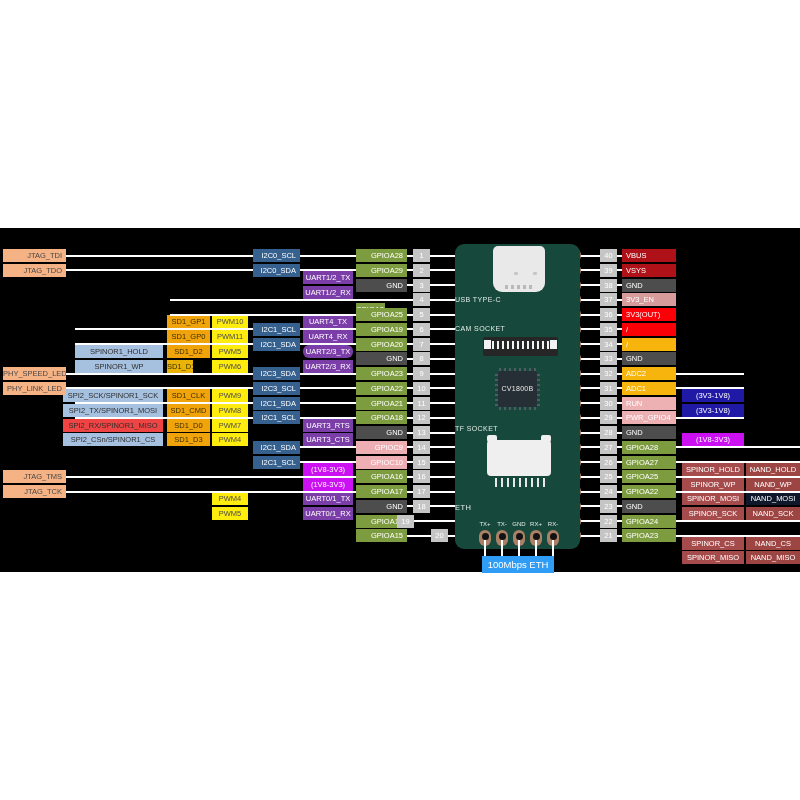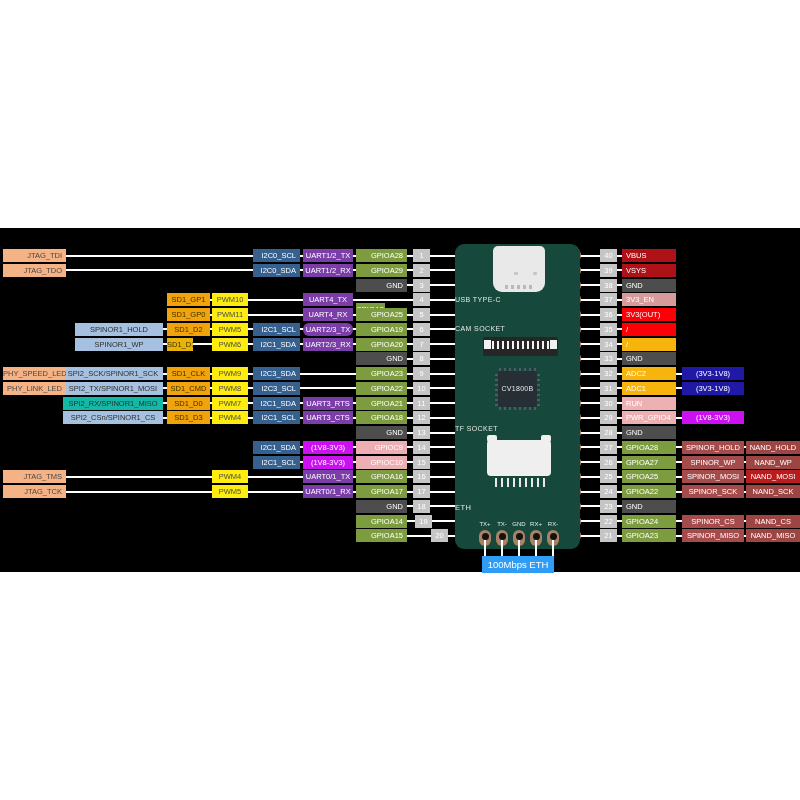--- a/index.html
+++ b/index.html
@@ -3,21 +3,21 @@
 <meta charset="utf-8">
 <style>
   html,body{margin:0;padding:0;background:#ffffff;width:800px;height:800px;overflow:hidden;}
   .page{position:relative;width:800px;height:800px;font-family:"Liberation Sans",sans-serif;}
   .band{position:absolute;left:0;top:228px;width:800px;height:344px;background:#000;}
   .wire{position:absolute;height:2px;background:#fff;}
   .vwire{position:absolute;width:2px;background:#fff;}
   .sig{position:absolute;height:13px;line-height:13px;font-size:7.5px;white-space:nowrap;overflow:hidden;box-sizing:border-box;}
   .sig.al-r{text-align:right;padding-right:4px;}
   .sig.al-l{text-align:left;padding-left:4px;}
-  .sig.al-c{text-align:center;}
+  .sig.al-c{text-align:center;margin-top:22px;}
   .pinbox{position:absolute;height:13px;line-height:13px;width:17px;font-size:7.5px;color:#fff;text-align:center;background:#C5C5C5;}
   .board{position:absolute;left:455px;top:16px;width:125px;height:305px;background:#16493B;border-radius:9px;}
   .pad{position:absolute;background:#AA8066;border-radius:6px;}
   .hole{position:absolute;background:#121212;border-radius:50%;width:7px;height:7px;}
   .silk{position:absolute;left:0;right:0;color:#E2EAE4;font-size:7px;letter-spacing:.4px;}
   .usb{position:absolute;left:38px;top:2px;width:52px;height:46px;background:#E9E9E9;border-radius:5px 5px 9px 9px;}
   .usb .dot{position:absolute;width:4px;height:3px;background:#C6C6C6;border-radius:1px;top:26px;}
   .usb .teeth{position:absolute;left:12px;right:12px;bottom:3px;height:4px;background:repeating-linear-gradient(90deg,#B9B9B9 0 3px,transparent 3px 6px);}
   .cam{position:absolute;left:28px;top:93px;width:75px;height:19px;background:#262626;border-radius:2px;}
   .cam .teeth{position:absolute;left:9px;right:9px;top:4px;height:8px;background:repeating-linear-gradient(90deg,#F2F2F2 0 2px,transparent 2px 5px);}
@@ -129,21 +129,21 @@
         <div class="pinbox" style="left: 413px; top: 153.75px;">10</div>
         <div class="pad" style="left: 457px; top: 153.75px; width: 19px; height: 13px;">
           <div class="hole" style="left: 5px; top: 3px;"></div>
         </div>
         <div class="wire" style="left: 75px; top: 174px; width: 392px;"></div>
         <div class="sig al-r" style="left: 356px; top: 168.5px; width: 51px; background: rgb(125, 156, 64); color: rgb(255, 255, 255);">GPIOA21</div>
         <div class="sig al-c" style="left: 303px; top: 168.5px; width: 50px; background: rgb(123, 62, 168); color: rgb(255, 255, 255);">UART3_RTS</div>
         <div class="sig al-r" style="left: 253px; top: 168.5px; width: 47px; background: rgb(54, 97, 143); color: rgb(255, 255, 255);">I2C1_SDA</div>
         <div class="sig al-c" style="left: 212px; top: 168.5px; width: 36px; background: rgb(255, 236, 15); color: rgb(74, 74, 74);">PWM7</div>
         <div class="sig al-c" style="left: 167px; top: 168.5px; width: 43px; background: rgb(241, 163, 11); color: rgb(58, 48, 0);">SD1_D0</div>
-        <div class="sig al-c" style="left: 63px; top: 168.5px; width: 100px; background: #14b8a6; color: rgb(46, 46, 46);">SPI2_RX/SPINOR1_MISO</div>
+        <div class="sig al-c" style="left: 63px; top: 168.5px; width: 100px; background: #ef4444; color: rgb(46, 46, 46);">SPI2_RX/SPINOR1_MISO</div>
         <div class="pinbox" style="left: 413px; top: 168.5px;">11</div>
         <div class="pad" style="left: 457px; top: 168.5px; width: 19px; height: 13px;">
           <div class="hole" style="left: 5px; top: 3px;"></div>
         </div>
         <div class="wire" style="left: 75px; top: 188.75px; width: 392px;"></div>
         <div class="sig al-r" style="left: 356px; top: 183.25px; width: 51px; background: rgb(125, 156, 64); color: rgb(255, 255, 255);">GPIOA18</div>
         <div class="sig al-c" style="left: 303px; top: 183.25px; width: 50px; background: rgb(123, 62, 168); color: rgb(255, 255, 255);">UART3_CTS</div>
         <div class="sig al-r" style="left: 253px; top: 183.25px; width: 47px; background: rgb(54, 97, 143); color: rgb(255, 255, 255);">I2C1_SCL</div>
         <div class="sig al-c" style="left: 212px; top: 183.25px; width: 36px; background: rgb(255, 236, 15); color: rgb(74, 74, 74);">PWM4</div>
         <div class="sig al-c" style="left: 167px; top: 183.25px; width: 43px; background: rgb(241, 163, 11); color: rgb(58, 48, 0);">SD1_D3</div>
@@ -193,21 +193,21 @@
           <div class="hole" style="left: 5px; top: 3px;"></div>
         </div>
         <div class="wire" style="left: 358px; top: 277.25px; width: 109px;"></div>
         <div class="sig al-r" style="left: 356px; top: 271.75px; width: 51px; background: rgb(77, 77, 77); color: rgb(255, 255, 255);">GND</div>
         <div class="pinbox" style="left: 413px; top: 271.75px;">18</div>
         <div class="pad" style="left: 457px; top: 271.75px; width: 19px; height: 13px;">
           <div class="hole" style="left: 5px; top: 3px;"></div>
         </div>
         <div class="wire" style="left: 358px; top: 292px; width: 109px;"></div>
         <div class="sig al-r" style="left: 356px; top: 286.5px; width: 51px; background: rgb(125, 156, 64); color: rgb(255, 255, 255);">GPIOA14</div>
-        <div class="pinbox" style="left: 415px; top: 286.5px;">19</div>
+        <div class="pinbox" style="left: 397px; top: 286.5px;">19</div>
         <div class="pad" style="left: 457px; top: 286.5px; width: 19px; height: 13px;">
           <div class="hole" style="left: 5px; top: 3px;"></div>
         </div>
         <div class="wire" style="left: 358px; top: 306.75px; width: 109px;"></div>
         <div class="sig al-r" style="left: 356px; top: 301.25px; width: 51px; background: rgb(125, 156, 64); color: rgb(255, 255, 255);">GPIOA15</div>
         <div class="pinbox" style="left: 431px; top: 301.25px;">20</div>
         <div class="pad" style="left: 457px; top: 301.25px; width: 19px; height: 13px;">
           <div class="hole" style="left: 5px; top: 3px;"></div>
         </div>
         <div class="wire" style="left: 571px; top: 26.5px; width: 105px;"></div>
@@ -307,21 +307,21 @@
         <div class="sig al-l" style="left: 622px; top: 227.5px; width: 54px; background: rgb(125, 156, 64); color: rgb(255, 255, 255);">GPIOA27</div>
         <div class="sig al-c" style="left: 682px; top: 227.5px; width: 62px; background: rgb(166, 75, 75); color: rgb(255, 255, 255);">SPINOR_WP</div>
         <div class="sig al-c" style="left: 746px; top: 227.5px; width: 54px; background: rgb(157, 69, 67); color: rgb(255, 255, 255);">NAND_WP</div>
         <div class="wire" style="left: 571px; top: 247.75px; width: 229px;"></div>
         <div class="pad" style="left: 562px; top: 242.25px; width: 19px; height: 13px;">
           <div class="hole" style="left: 5px; top: 3px;"></div>
         </div>
         <div class="pinbox" style="left: 600px; top: 242.25px;">25</div>
         <div class="sig al-l" style="left: 622px; top: 242.25px; width: 54px; background: rgb(125, 156, 64); color: rgb(255, 255, 255);">GPIOA25</div>
         <div class="sig al-c" style="left: 682px; top: 242.25px; width: 62px; background: rgb(166, 75, 75); color: rgb(255, 255, 255);">SPINOR_MOSI</div>
-        <div class="sig al-c" style="left: 746px; top: 242.25px; width: 54px; background: #b91c1c; color: rgb(255, 255, 255);">NAND_MOSI</div>
+        <div class="sig al-c" style="left: 746px; top: 242.25px; width: 54px; background: #0f172a; color: rgb(255, 255, 255);">NAND_MOSI</div>
         <div class="wire" style="left: 571px; top: 262.5px; width: 229px;"></div>
         <div class="pad" style="left: 562px; top: 257px; width: 19px; height: 13px;">
           <div class="hole" style="left: 5px; top: 3px;"></div>
         </div>
         <div class="pinbox" style="left: 600px; top: 257px;">24</div>
         <div class="sig al-l" style="left: 622px; top: 257px; width: 54px; background: rgb(125, 156, 64); color: rgb(255, 255, 255);">GPIOA22</div>
         <div class="sig al-c" style="left: 682px; top: 257px; width: 62px; background: rgb(166, 75, 75); color: rgb(255, 255, 255);">SPINOR_SCK</div>
         <div class="sig al-c" style="left: 746px; top: 257px; width: 54px; background: rgb(157, 69, 67); color: rgb(255, 255, 255);">NAND_SCK</div>
         <div class="wire" style="left: 571px; top: 277.25px; width: 105px;"></div>
         <div class="pad" style="left: 562px; top: 271.75px; width: 19px; height: 13px;">

